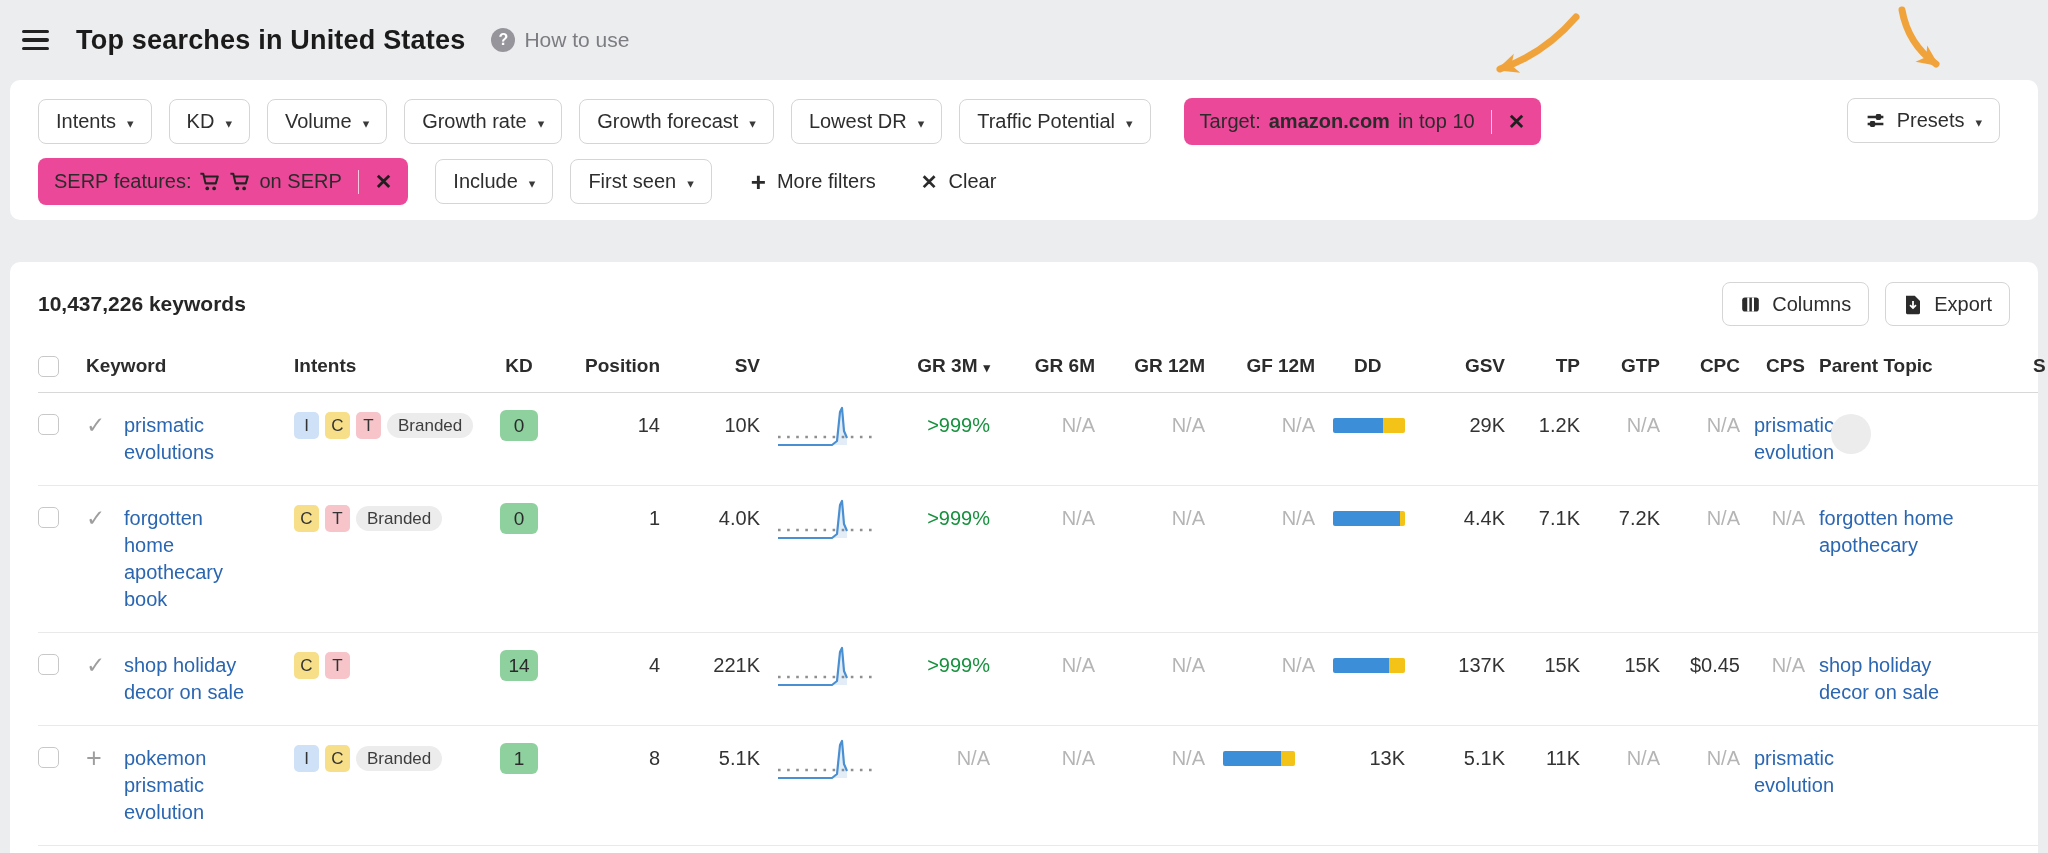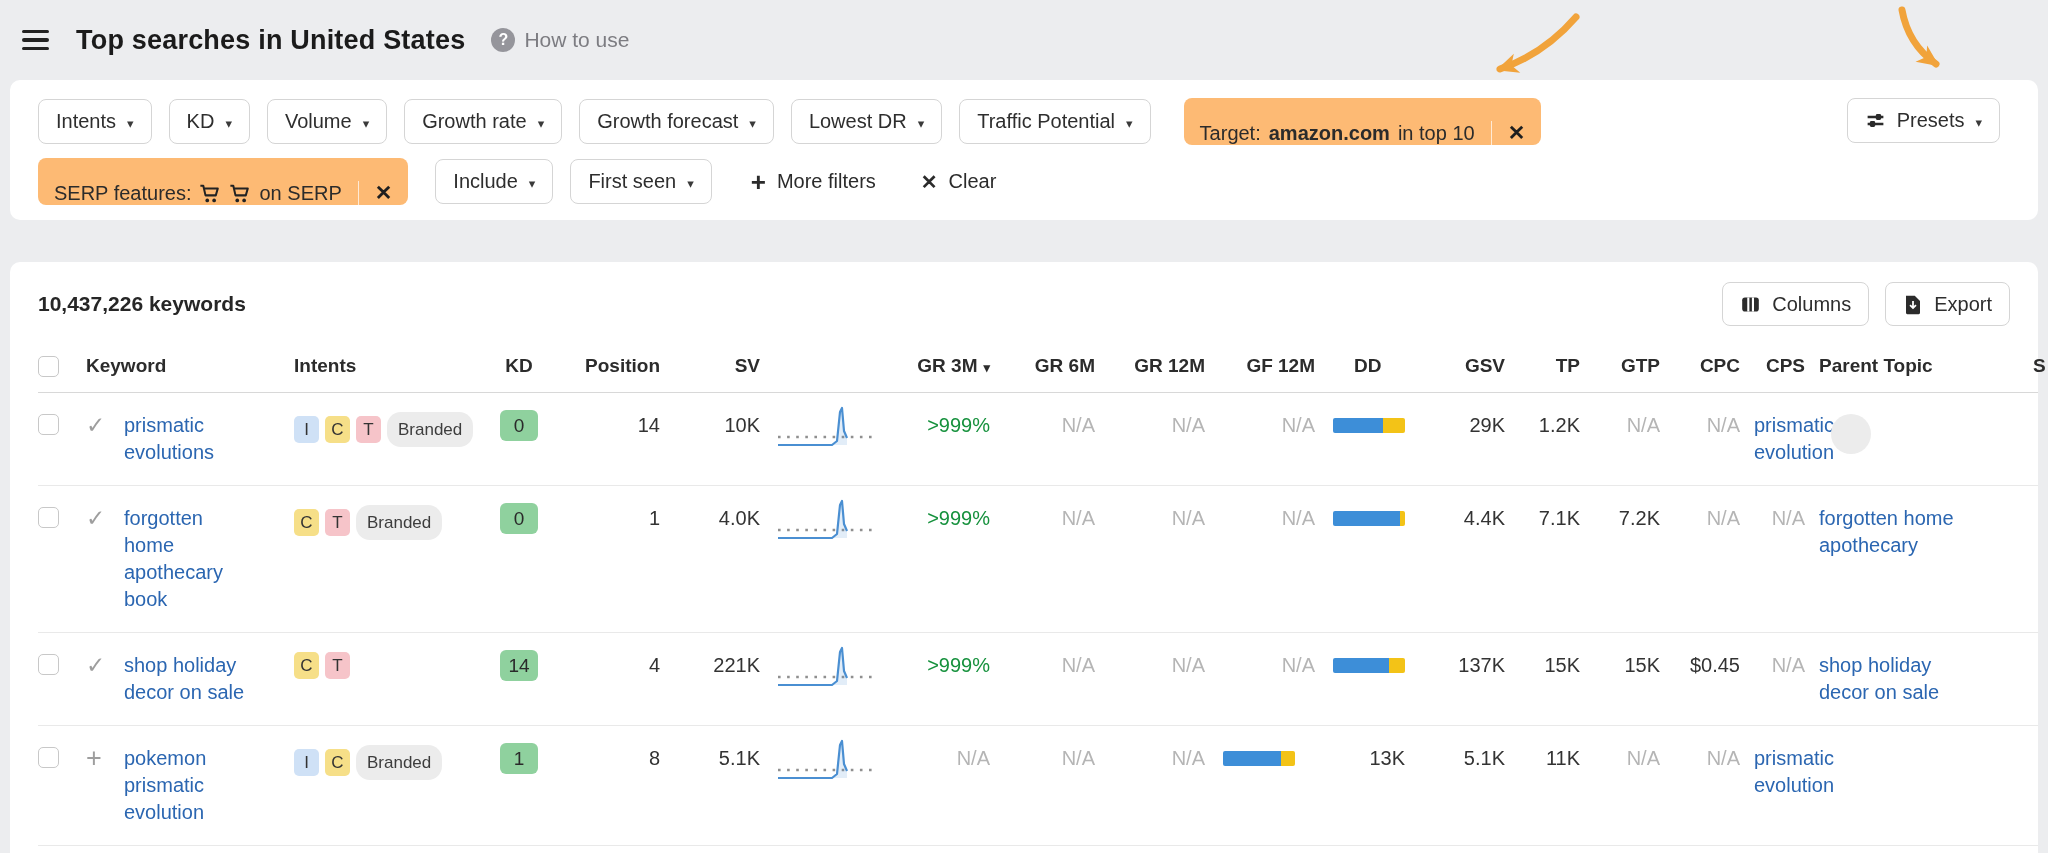--- a/index.html
+++ b/index.html
@@ -16,21 +16,21 @@
   .help{display:flex;align-items:center;gap:9px;margin-left:26px;cursor:pointer;}
   .help-q{width:24px;height:24px;border-radius:50%;background:#95959b;color:#fff;font-size:16px;font-weight:bold;display:flex;align-items:center;justify-content:center;}
   .help-label{font-size:21px;color:#7c7c81;}
 
   
   .filter-card{position:absolute;left:10px;right:10px;top:80px;height:140px;background:#fff;border-radius:10px;box-sizing:border-box;padding:18px 20px 0 28px;}
   .filter-row{display:flex;align-items:center;gap:17px;position:relative;margin-bottom:13px;}
   .fgroup{display:flex;align-items:center;gap:17px;}
   .fbtn{display:inline-flex;align-items:center;gap:11px;height:45px;padding:0 17px;background:#fff;border:1px solid #d5d5d5;border-radius:8px;font-size:20px;color:#2e2e2e;cursor:pointer;font-family:inherit;}
   .caret{font-size:13px;color:#3a3a3a;margin-top:3px;}
-  .chip{display:inline-flex;align-items:flex-end;height:47px;background:#fdba74;border-radius:8px;font-size:20px;color:#2b2b2b;overflow:hidden;}
+  .chip{display:inline-flex;align-items:center;height:47px;background:#ec4899;border-radius:8px;font-size:20px;color:#2b2b2b;overflow:hidden;}
   .chip-main{display:inline-flex;align-items:center;gap:8px;padding:0 16px;}
   .chip-main b{font-weight:bold;}
   .chip-x{display:inline-flex;align-items:center;justify-content:center;padding:0 16px;border-left:1px solid rgba(255,255,255,.7);font-size:21px;font-weight:bold;color:#1f1f1f;cursor:pointer;}
   .presets-wrap{position:absolute;right:18px;top:0;}
   .textbtn{display:inline-flex;align-items:center;gap:11px;height:45px;padding:0 8px;font-size:20px;color:#2b2b2b;cursor:pointer;background:none;border:none;font-family:inherit;}
   .glyph-plus{font-size:26px;font-weight:bold;color:#2b2b2b;line-height:1;}
   .glyph-x{font-size:20px;font-weight:bold;color:#2b2b2b;line-height:1;}
   .cart-icon svg{display:block;}
 
   
@@ -59,21 +59,21 @@
   .na{color:#b5b5b5;}
   .green{color:#16913d;}
   .cb{width:19px;height:19px;border:1.5px solid #c8c8c8;border-radius:5px;background:#fff;display:inline-block;vertical-align:-3px;cursor:pointer;}
   .status-glyph{font-size:23px;color:#9e9e9e;cursor:pointer;}
   .status-glyph.plus{font-size:27px;color:#9e9e9e;}
   .link{color:#2b66b1;text-decoration:none;display:inline-block;cursor:pointer;}
   .kw-link{max-width:126px;}
   .pt-link{max-width:150px;}
   .intents-flex{display:flex;gap:6px;align-items:center;flex-wrap:wrap;}
   .ibadge{width:25px;height:27px;border-radius:5px;display:inline-flex;align-items:center;justify-content:center;font-size:17px;color:#333;}
-  .branded-pill{height:35px;padding:0 11px;border-radius:14px;background:#ececec;font-size:17px;color:#3d3d3d;display:inline-flex;align-items:center;}
+  .branded-pill{height:25px;padding:0 11px;border-radius:14px;background:#ececec;font-size:17px;color:#3d3d3d;display:inline-flex;align-items:center;}
   .kdb{min-width:24px;height:31px;border-radius:6px;display:inline-flex;align-items:center;justify-content:center;font-size:19px;color:#2a2a2a;padding:0 7px;margin-top:-2px;}
   .ddbar{width:72px;height:15px;display:flex;border-radius:2px;overflow:hidden;margin-top:6px;margin-left:4px;}
   .ddbar span{height:100%;display:block;}
   .spark-cell{padding-top:10px;padding-bottom:10px;}
   .peek-circle{width:40px;height:40px;border-radius:50%;background:#ececec;display:inline-block;margin-left:12px;margin-top:2px;cursor:pointer;}
 
   .annotations{position:absolute;left:0;top:0;pointer-events:none;z-index:50;}
   .iconwrap svg{display:block;}
 </style>
 </head>

